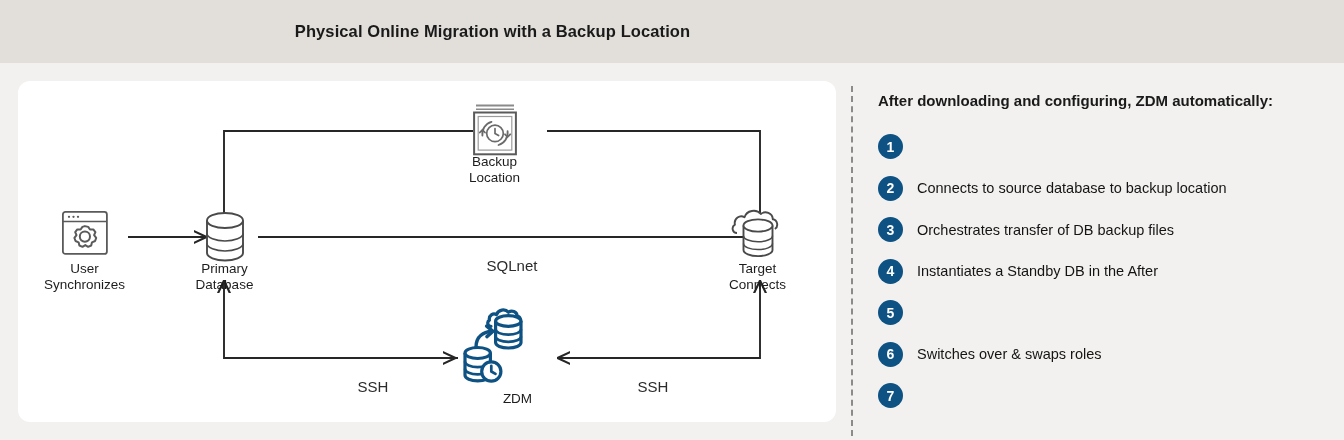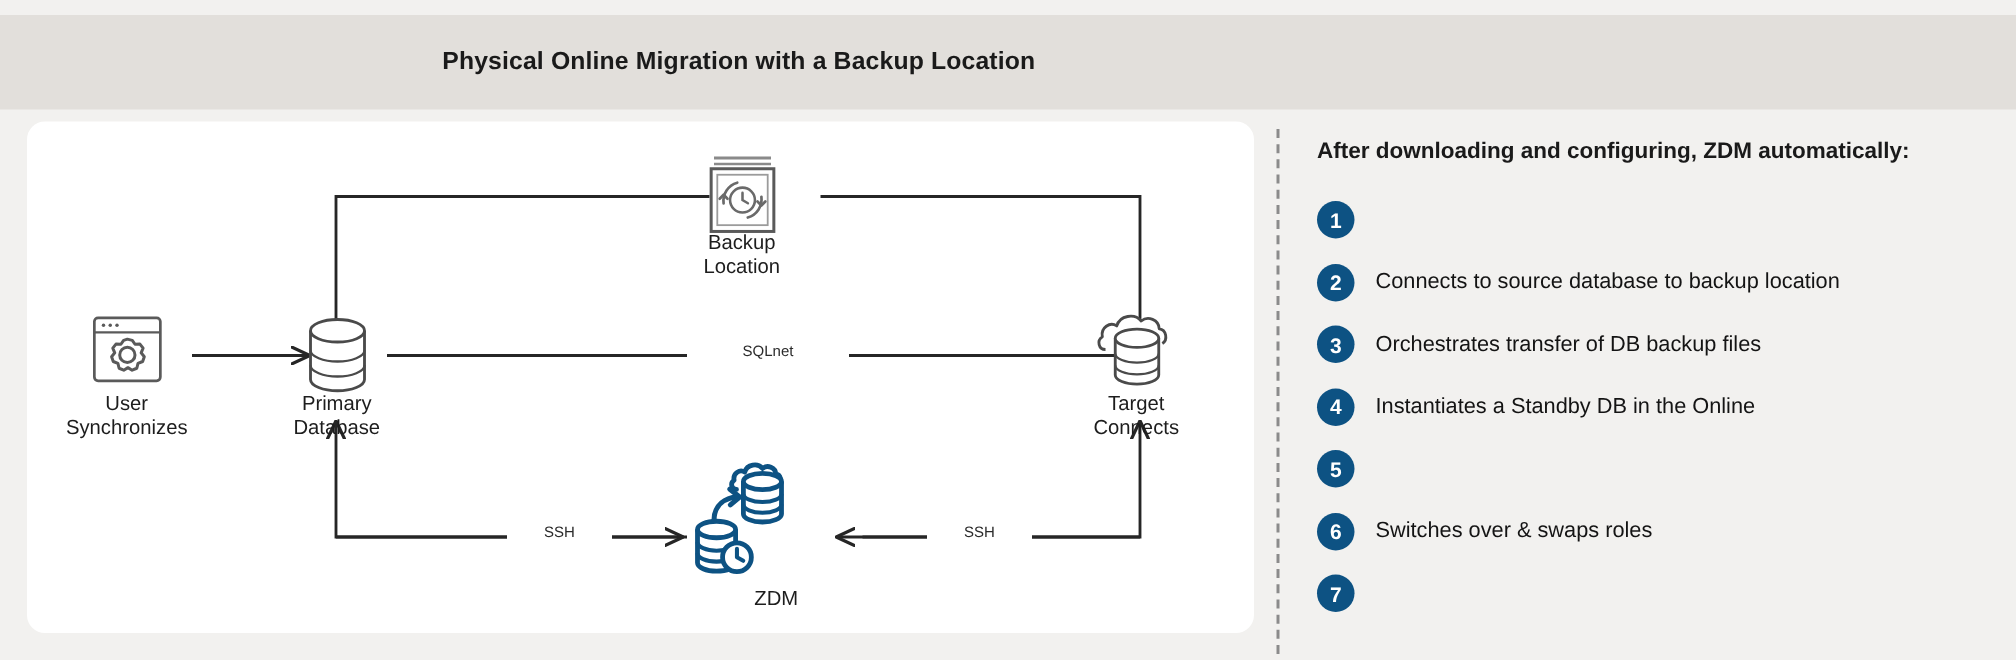--- a/index.html
+++ b/index.html
@@ -6,43 +6,43 @@
   body{
     width:1344px;height:440px;
     background:#f2f1ef;
     font-family:"Liberation Sans", sans-serif;
     overflow:hidden;
     position:relative;
   }
   .header{
     position:absolute;left:0;top:0;width:1344px;height:63px;
     background:#e2dfdb;
-    margin-top:10px;
   }
   .header-title{
     position:absolute;left:0;top:22px;width:985px;
     text-align:center;
     font-size:16.5px;font-weight:bold;color:#1a1a1a;
     letter-spacing:.1px;
   }
   
   .card{
     position:absolute;left:18px;top:81px;width:818px;height:341px;
     background:#ffffff;border-radius:12px;
   }
   .diagram{position:absolute;left:0;top:0;width:818px;height:341px;}
   .node-label{
     position:absolute;text-align:center;
     font-size:13.5px;line-height:16px;color:#1d1d1d;
     white-space:pre-line;
   }
   .edge-label{
     position:absolute;text-align:center;
-    font-size:10px;color:#2b2b2b;background:#ffffff;
+    font-size:15px;color:#2b2b2b;background:#ffffff;
     padding:0 5px;
+    margin-top:28px;
   }
   
   .divider{
     position:absolute;left:851px;top:86px;width:0;height:350px;
     border-left:2px dashed #8b8b8b;
   }
   
   .panel{position:absolute;left:878px;top:92px;width:450px;}
   .panel-title{
     position:absolute;left:0;top:0;width:450px;
@@ -221,21 +221,21 @@
     <div class="step">
       <div class="badge">2</div>
       <div class="step-text">Connects to source database to backup location</div>
     </div>
     <div class="step">
       <div class="badge">3</div>
       <div class="step-text">Orchestrates transfer of DB backup files</div>
     </div>
     <div class="step">
       <div class="badge">4</div>
-      <div class="step-text">Instantiates a Standby DB in the Online</div>
+      <div class="step-text">Instantiates a Standby DB in the After</div>
     </div>
     <div class="step">
       <div class="badge">5</div>
     </div>
     <div class="step">
       <div class="badge">6</div>
       <div class="step-text">Switches over &amp; swaps roles</div>
     </div>
     <div class="step">
       <div class="badge">7</div>

